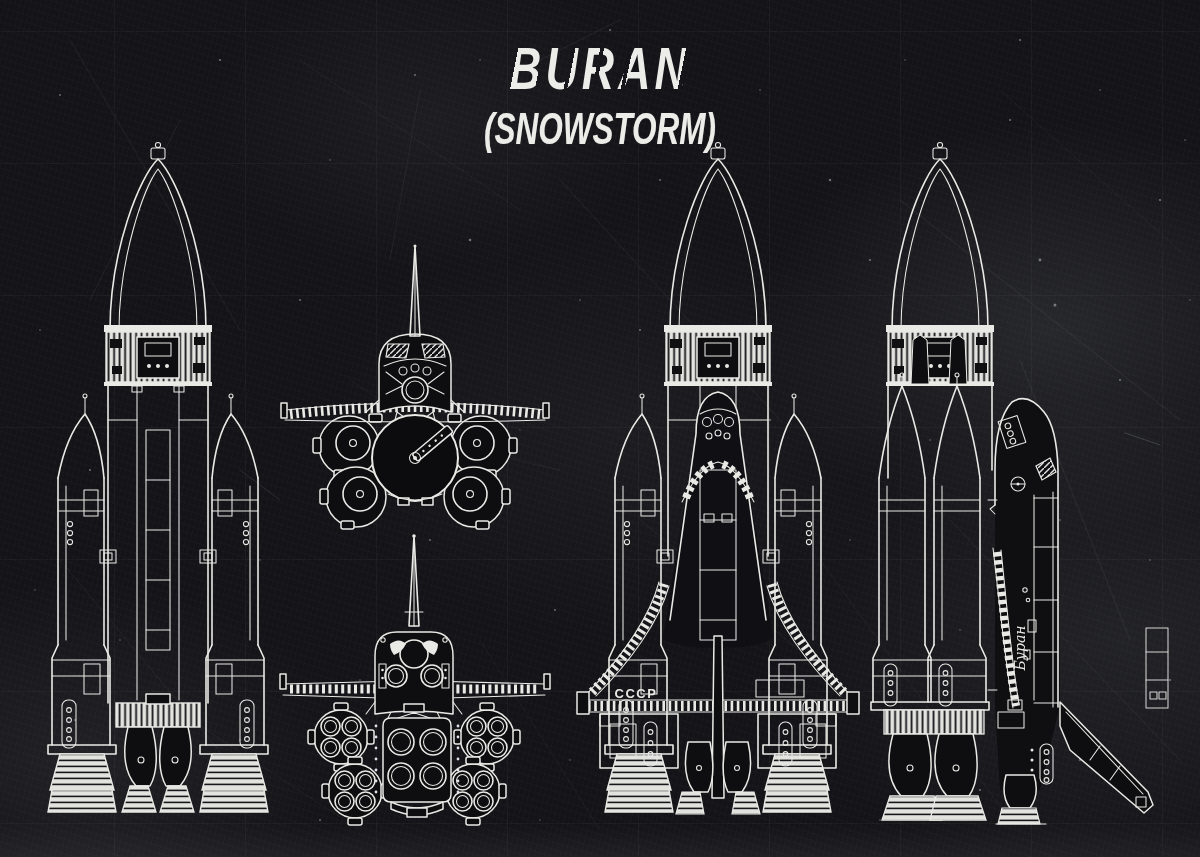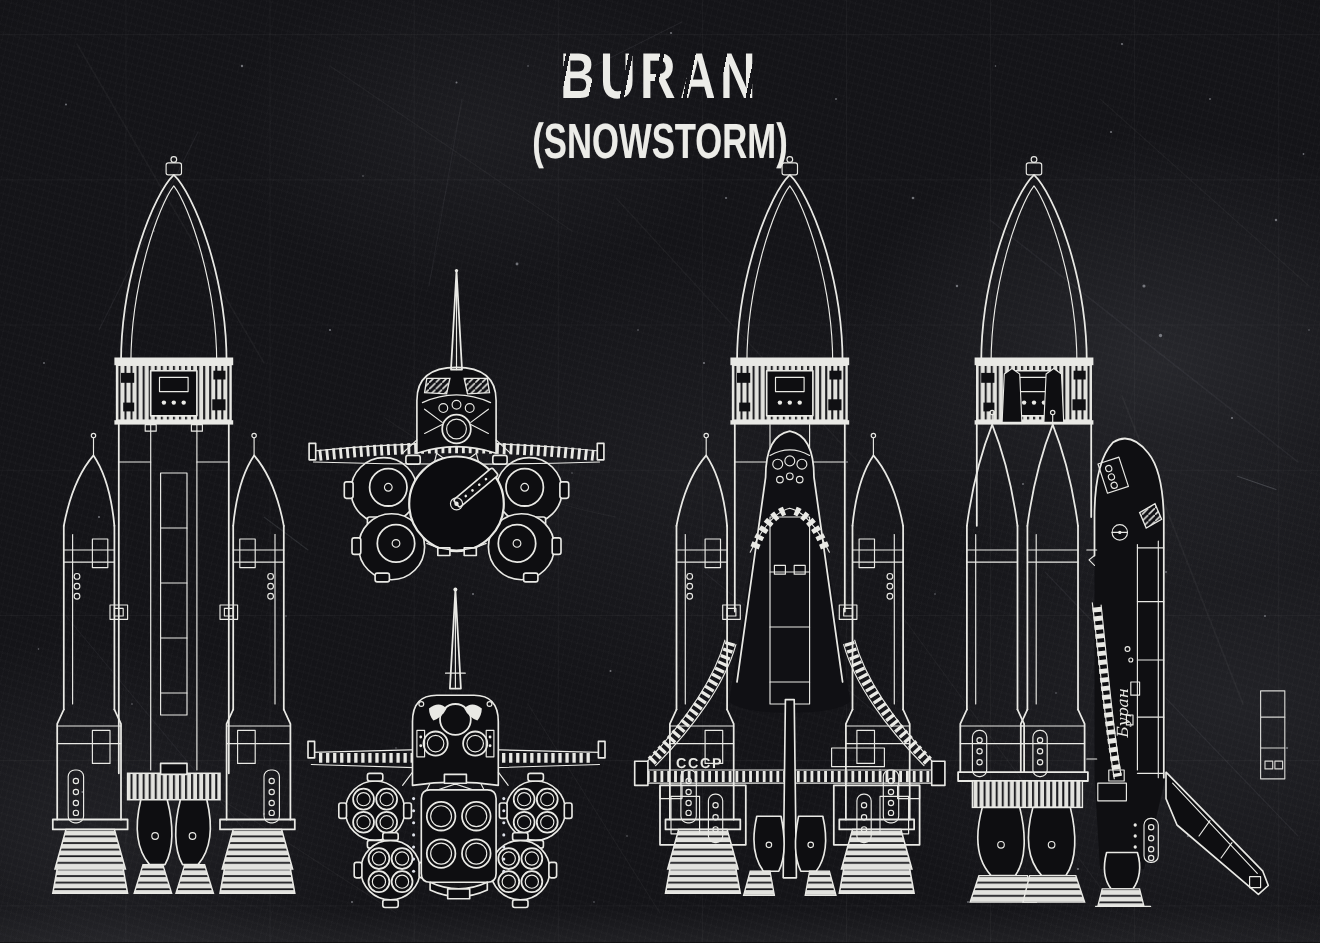--- a/index.html
+++ b/index.html
@@ -12,21 +12,21 @@
       radial-gradient(420px 300px at 1050px 330px, rgba(205,210,222,.10), rgba(0,0,0,0) 70%),
       radial-gradient(500px 350px at 1120px 640px, rgba(195,200,212,.08), rgba(0,0,0,0) 70%),
       radial-gradient(380px 260px at 80px 760px, rgba(200,202,214,.07), rgba(0,0,0,0) 70%),
       radial-gradient(320px 220px at 430px 120px, rgba(200,202,212,.05), rgba(0,0,0,0) 70%),
       radial-gradient(420px 300px at 620px 430px, rgba(185,188,200,.05), rgba(0,0,0,0) 70%),
       linear-gradient(rgba(0,0,0,0) 96%, rgba(255,255,255,.05)),
       #141418;
   }
   .vignette{position:absolute;inset:0;pointer-events:none;
     background:radial-gradient(1400px 1000px at 600px 420px, rgba(0,0,0,0) 55%, rgba(0,0,0,.38));}
-  .title-wrap{position:absolute;top:40px;left:0;width:100%;text-align:center;z-index:5;}
+  .title-wrap{position:absolute;top:40px;left:0;width:100%;text-align:center;z-index:5;font-style:italic;}
   h1.title{
     margin:0;font-weight:700;font-size:56px;line-height:1;letter-spacing:5px;
     color:#ecece8;transform:scale(.80,1.05);transform-origin:center top;
     text-shadow:0 0 1px rgba(255,255,255,.35);
   }
   @supports ((-webkit-background-clip:text) or (background-clip:text)){
     h1.title{
       color:rgba(0,0,0,0);
       background-image:repeating-linear-gradient(105deg,#ecece8 0 30px,rgba(0,0,0,0) 30px 34.5px);
       -webkit-background-clip:text;background-clip:text;text-shadow:none;

